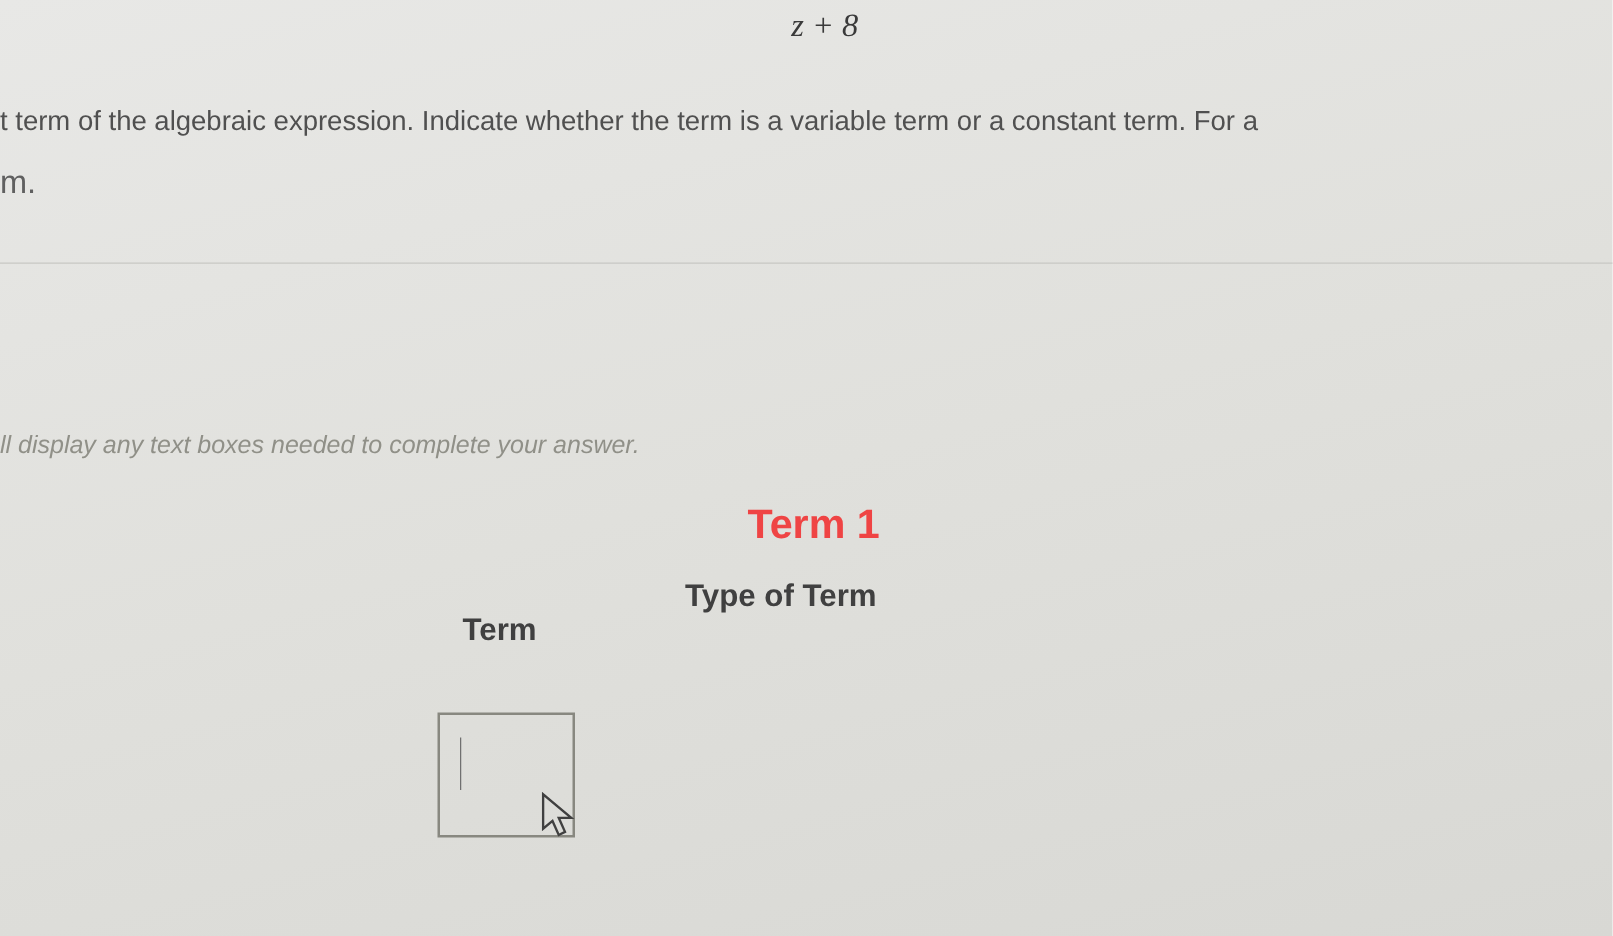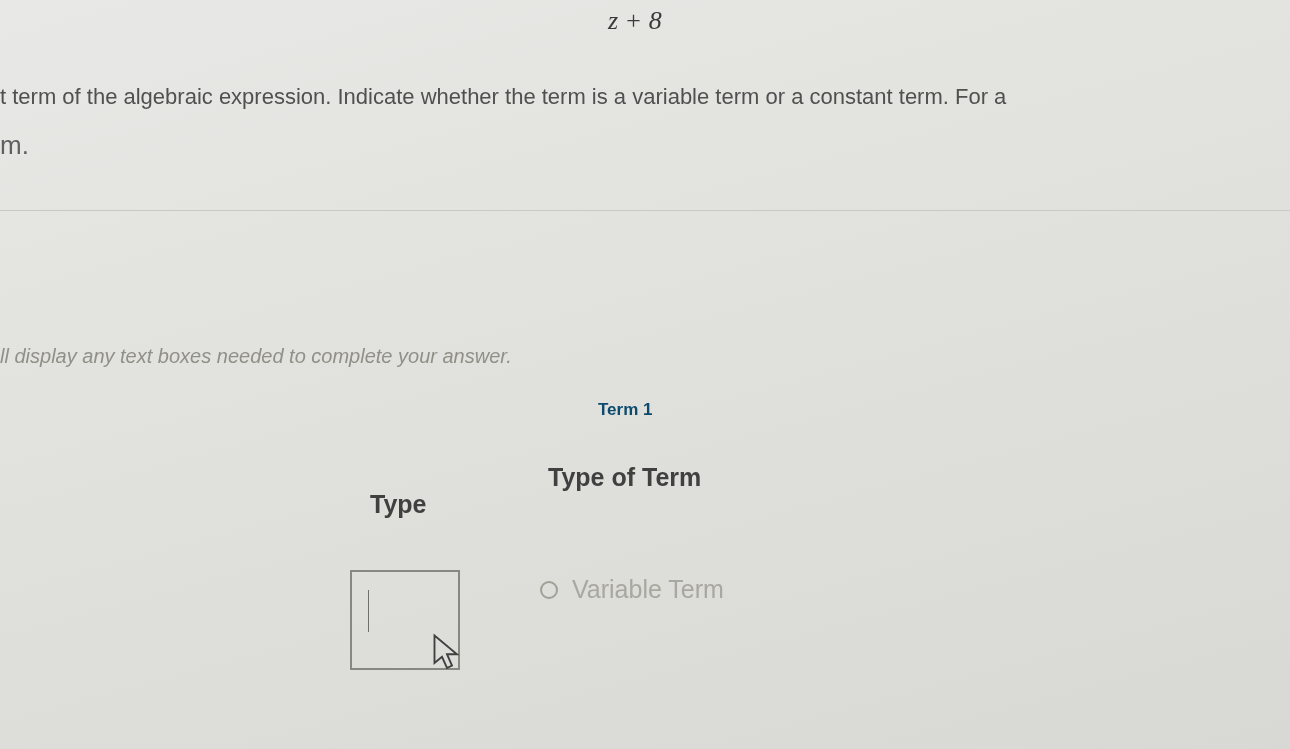--- a/index.html
+++ b/index.html
@@ -11,21 +11,21 @@
       width: 1290px;
       height: 749px;
       background: linear-gradient(165deg, #e8e8e6 0%, #e0e0dc 50%, #d8d8d4 100%);
       font-family: 'Segoe UI', Arial, sans-serif;
       overflow: hidden;
       position: relative;
     }
     .expression {
       position: absolute;
       top: 6px;
-      left: 608px;
+      left: 633px;
       font-size: 26px;
       color: #3a3a3a;
       font-style: italic;
       font-family: 'Times New Roman', serif;
     }
     .question-text {
       position: absolute;
       top: 80px;
       left: 0px;
       font-size: 22px;
@@ -53,22 +53,22 @@
       top: 345px;
       left: 0px;
       font-size: 20px;
       color: #909088;
       font-style: italic;
     }
     .term-heading {
       position: absolute;
       top: 400px;
       left: 598px;
-      font-size: 17px;
-      color: #0c4a6e;
+      font-size: 33px;
+      color: #ef4444;
       font-weight: 600;
     }
     .type-heading {
       position: absolute;
       top: 463px;
       left: 548px;
       font-size: 25px;
       color: #404040;
       font-weight: 600;
       text-align: right;
@@ -155,27 +155,23 @@
 
 <div class="question-text">t term of the algebraic expression. Indicate whether the term is a variable term or a constant term. For a</div>
 <div class="question-text-2">m.</div>
 
 <div class="divider"></div>
 
 <div class="hint-text">ll display any text boxes needed to complete your answer.</div>
 
 <div class="term-heading">Term 1</div>
 <div class="type-heading">Type of Term</div>
-<div class="term-label">Type</div>
+<div class="term-label">Term</div>
 
 <input type="text" class="input-box" value="" style="">
 <div class="cursor-line"></div>
 
 <div class="radio-group">
-  <div class="radio-option">
-    <div class="radio-circle"></div>
-    <span class="radio-label-disabled">Variable Term</span>
-  </div>
 </div>
 
 <svg class="cursor-icon" viewBox="0 0 24 32">
   <path d="M 2 2 L 2 24 L 8 19 L 12 28 L 16 26 L 12 17 L 20 17 Z" fill="none" stroke="#404040" stroke-width="1.5"></path>
 </svg>
 
 </body></html>

